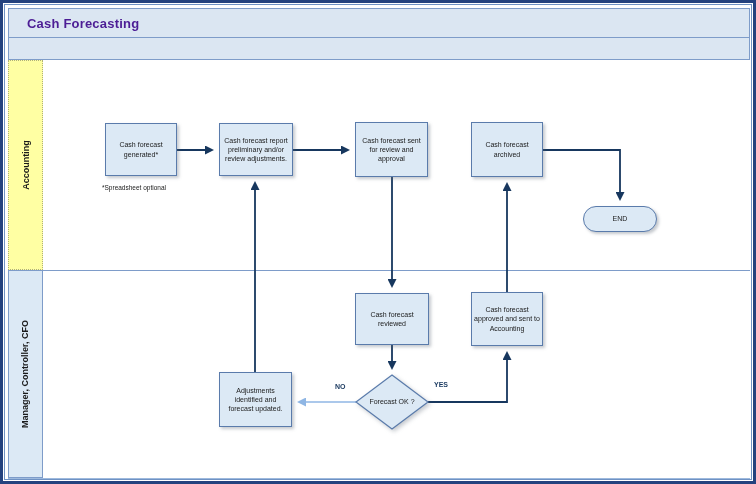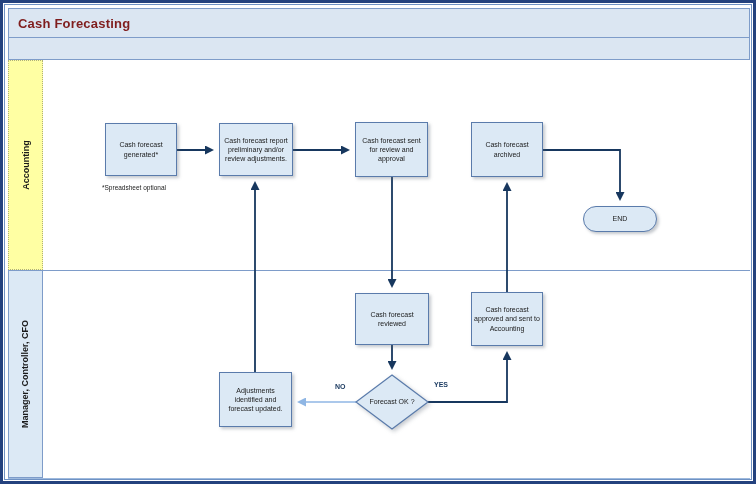--- a/index.html
+++ b/index.html
@@ -7,22 +7,22 @@
     position:relative;width:756px;height:484px;box-sizing:border-box;
     background:#fff;border:3px solid #24427e;
     box-shadow: inset 0 0 0 1px #ffffff, inset 0 0 0 2px #6f92c4;
     overflow:hidden;
   }
   .inner{position:absolute;left:3px;top:3px;width:750px;height:478px;}
 
   .title-bar{
     position:absolute;left:2px;top:2px;width:742px;height:30px;box-sizing:border-box;
     background:#dbe6f2;border:1px solid #7e9cc9;
-    display:flex;align-items:center;padding-left:9px;
-    font-size:13px;font-weight:bold;color:#7f1d1d;letter-spacing:0.2px;
+    display:flex;align-items:center;padding-left:18px;
+    font-size:13px;font-weight:bold;color:#4c1d95;letter-spacing:0.2px;
   }
   .phase-bar{
     position:absolute;left:2px;top:32px;width:742px;height:22px;box-sizing:border-box;
     background:#dbe6f2;border:1px solid #7e9cc9;border-top:none;
   }
 
   .lane-label{
     position:absolute;left:2px;width:35px;box-sizing:border-box;
     display:flex;align-items:center;justify-content:center;
   }

